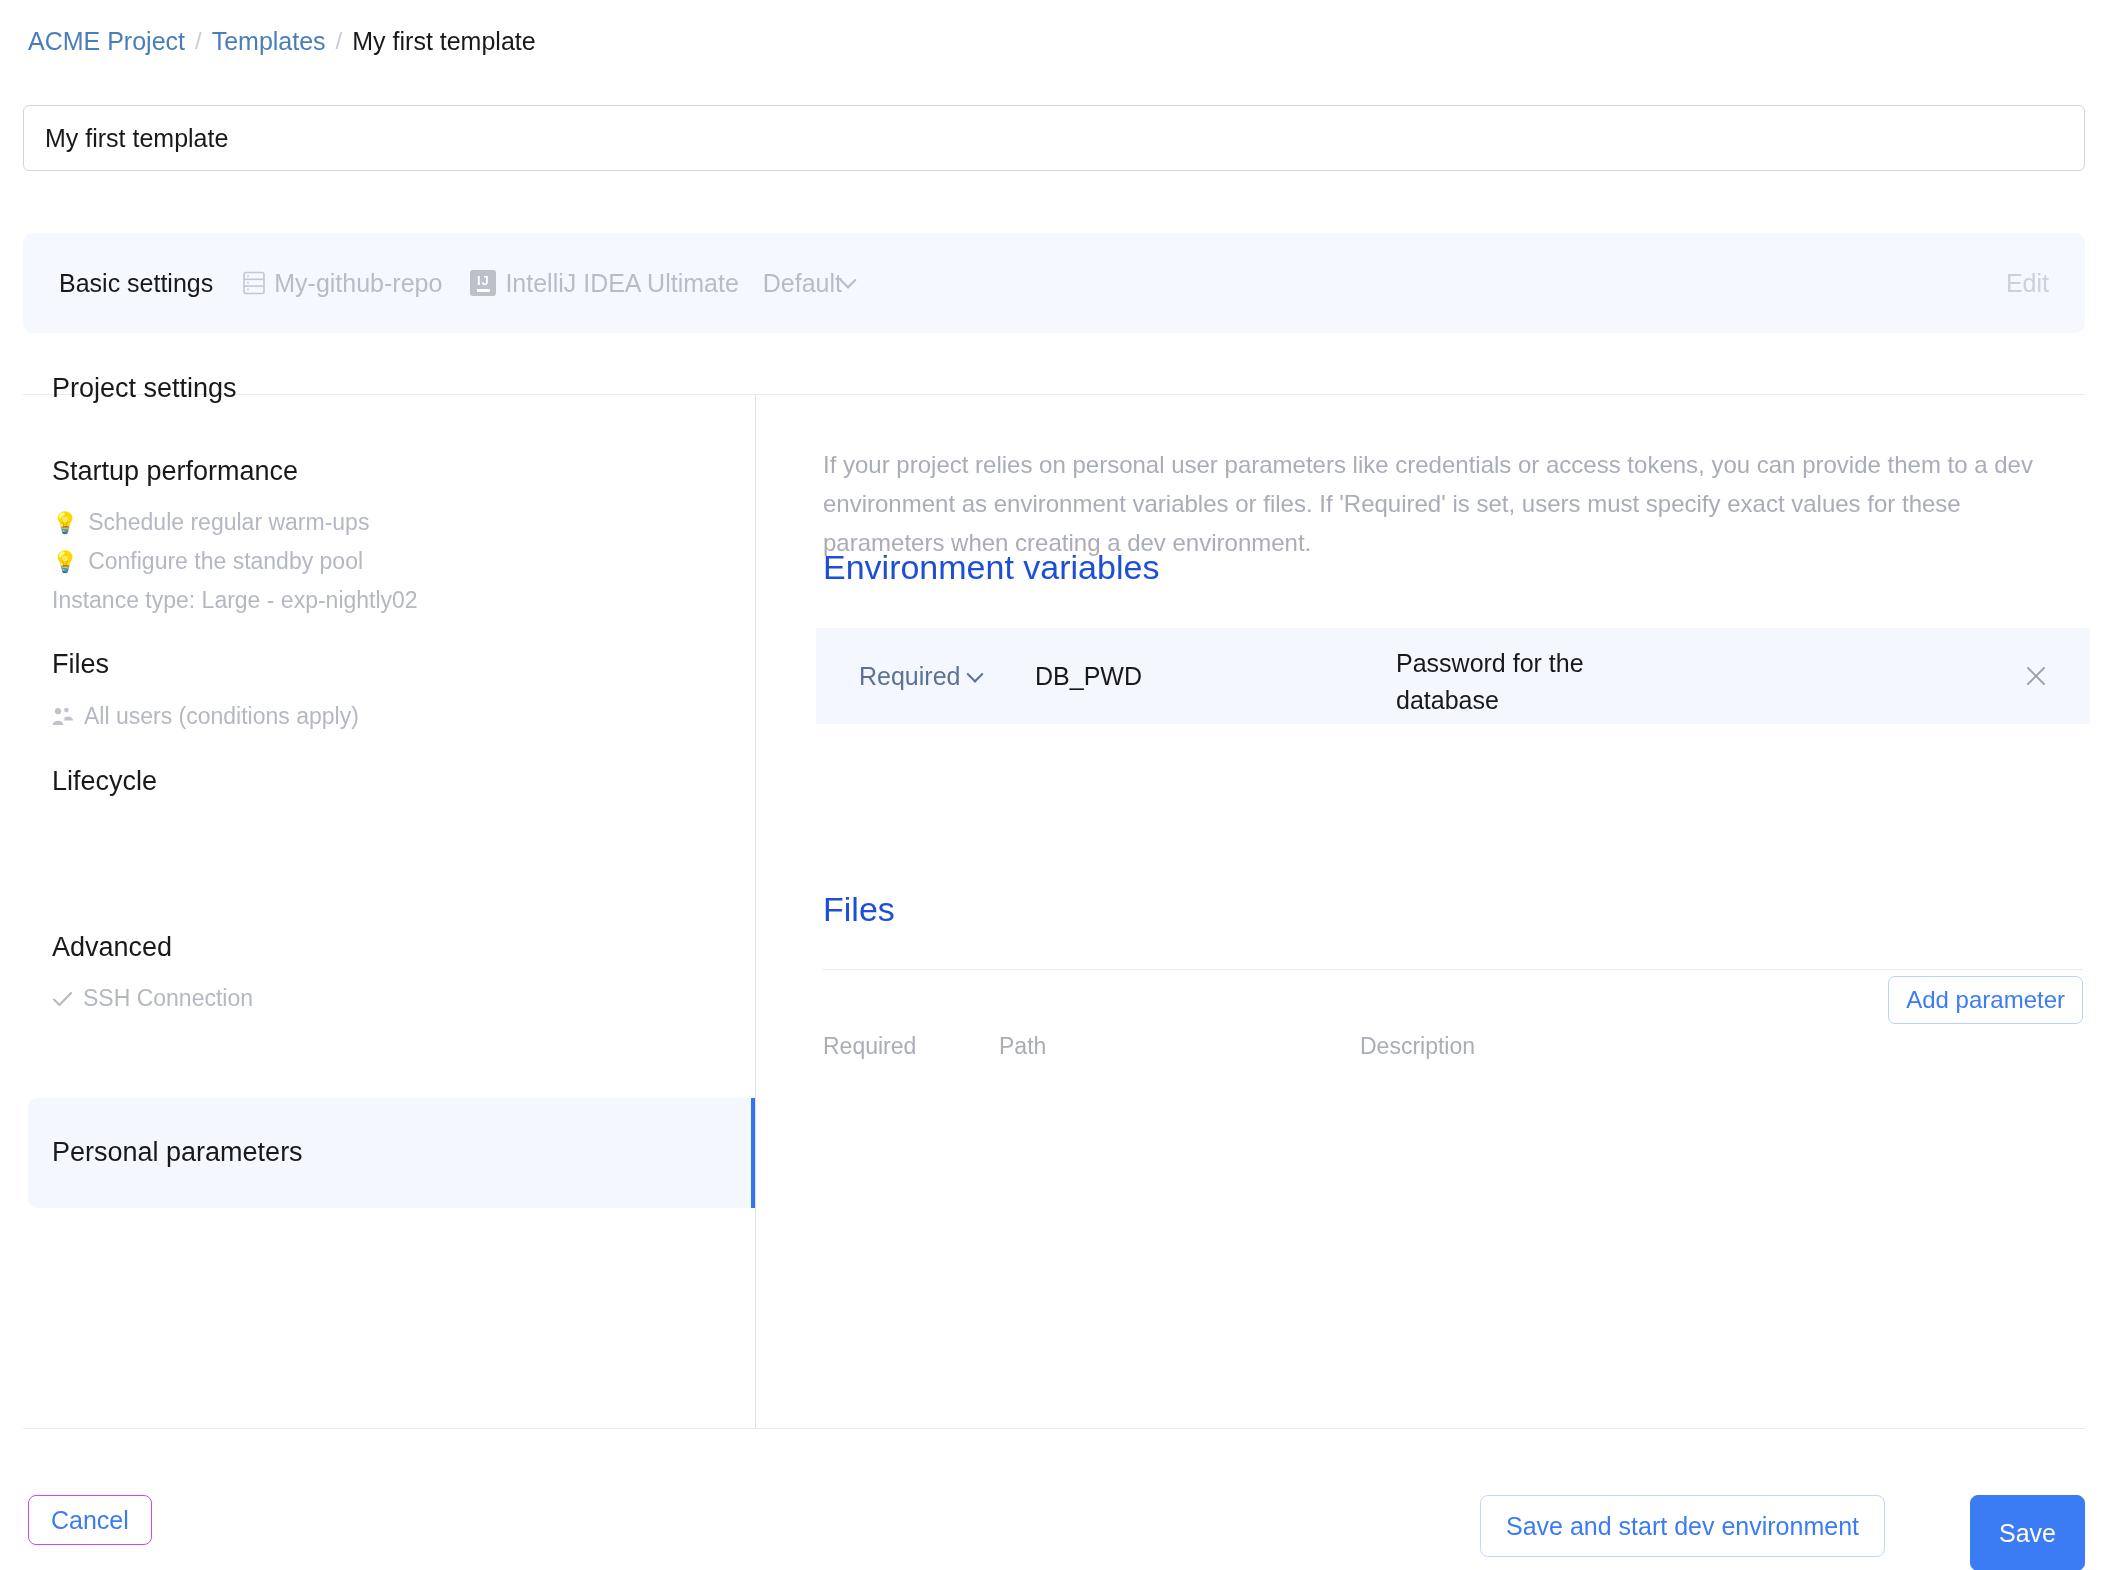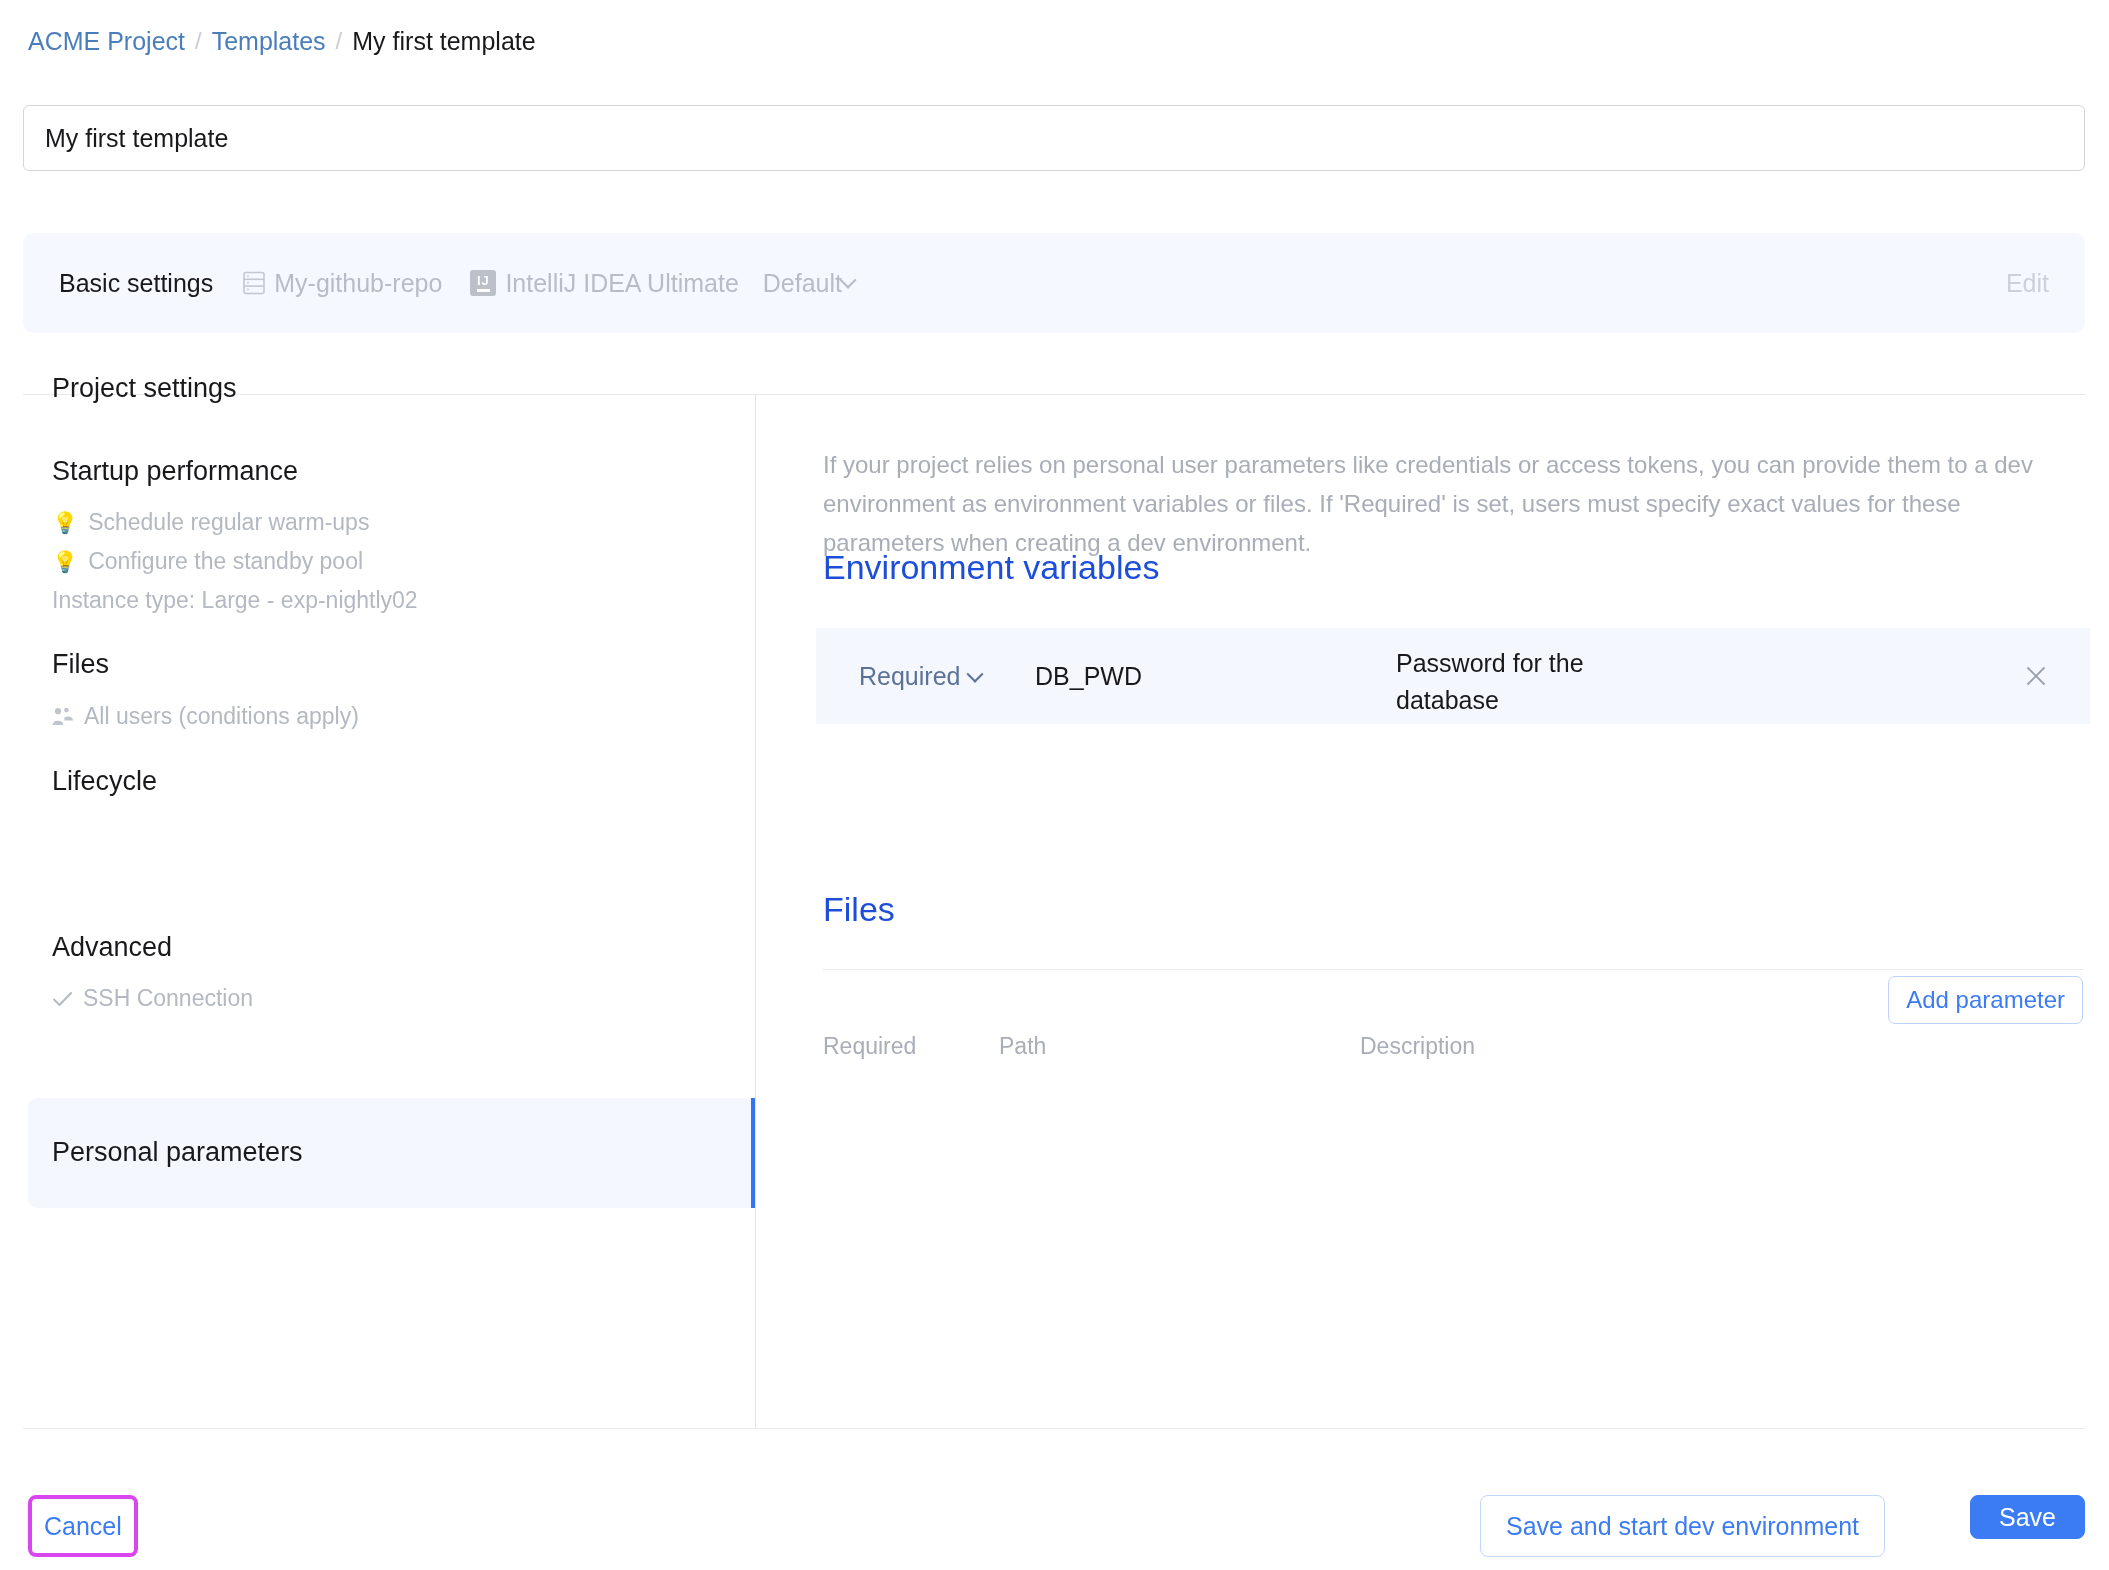--- a/index.html
+++ b/index.html
@@ -284,35 +284,35 @@
   .btn {
     position: absolute;
     font-family: "Liberation Sans", sans-serif;
     font-size: 25px;
     border-radius: 8px;
     cursor: pointer;
     white-space: nowrap;
   }
   .btn-cancel {
     left: 28px; top: 1495px;
-    height: 62px; padding: 0 12px;
+    height: 50px; padding: 0 22px;
     background: #fff;
-    border: 4px solid #d946ef;
+    border: 1px solid #d946ef;
     color: #3b7cf5;
   }
   .btn-save-start {
     right: 224px; top: 1495px;
     height: 62px; padding: 0 25px;
     background: #fff;
     border: 1px solid #c3d6fb;
     color: #3b7cf5;
   }
   .btn-save {
     right: 24px; top: 1495px;
-    height: 44px; padding: 0 28px;
+    height: 76px; padding: 0 28px;
     background: #3b7cf5;
     border: 1px solid #3b7cf5;
     color: #ffffff;
   }
 </style>
 </head>
 <body>
 
 <div class="breadcrumb">
   <span class="bc-link">ACME Project</span>

